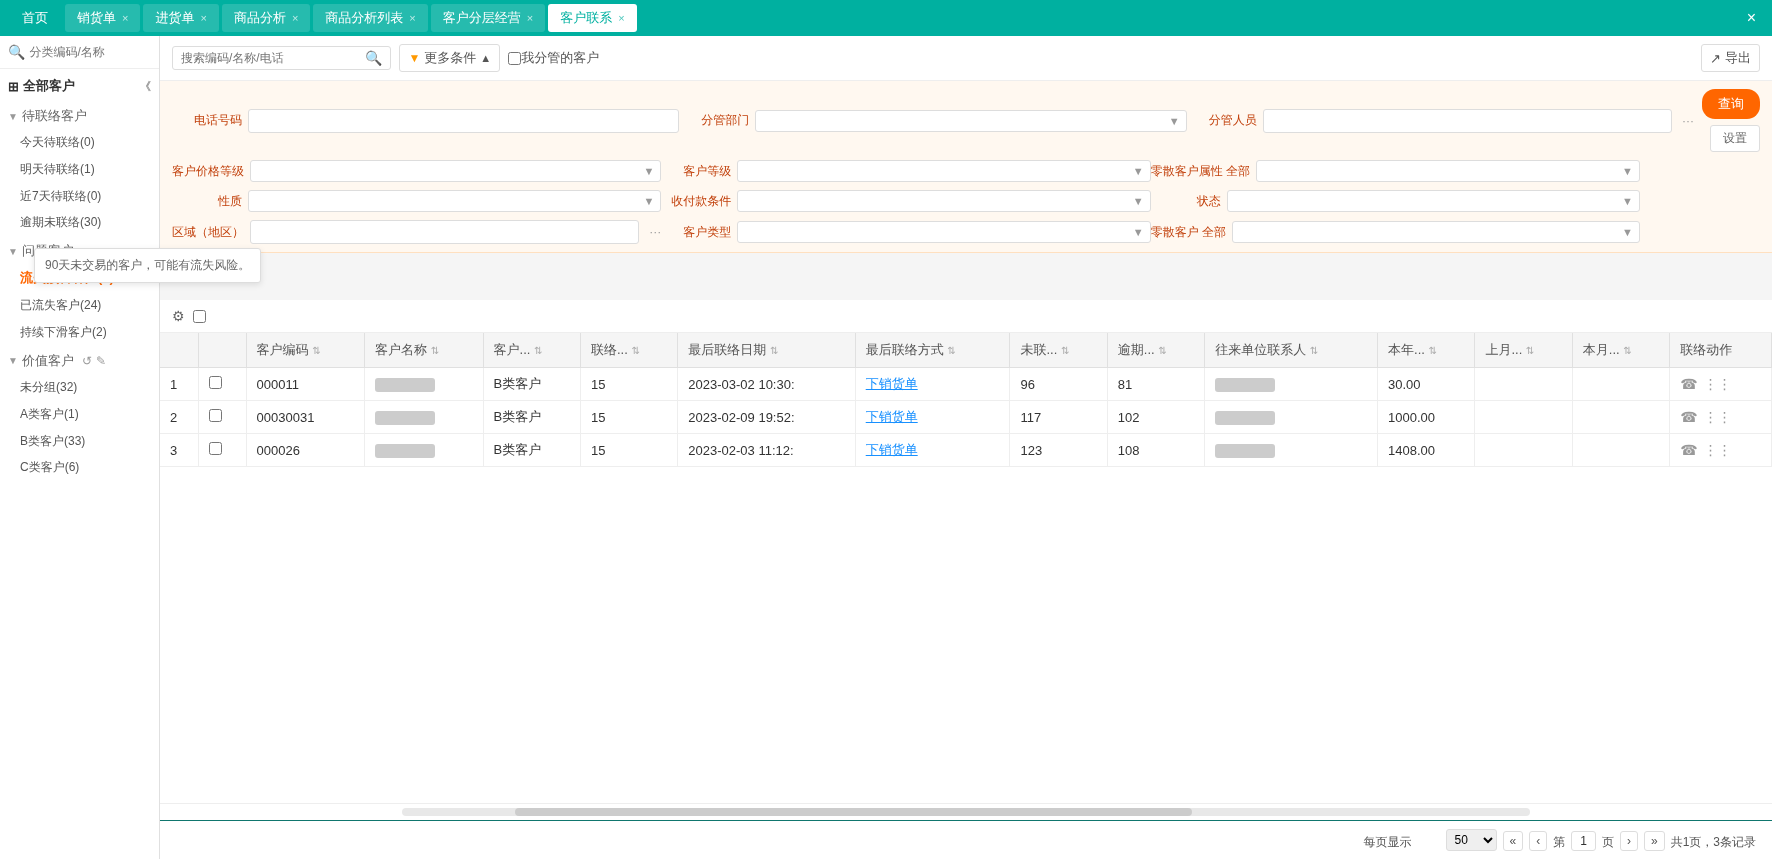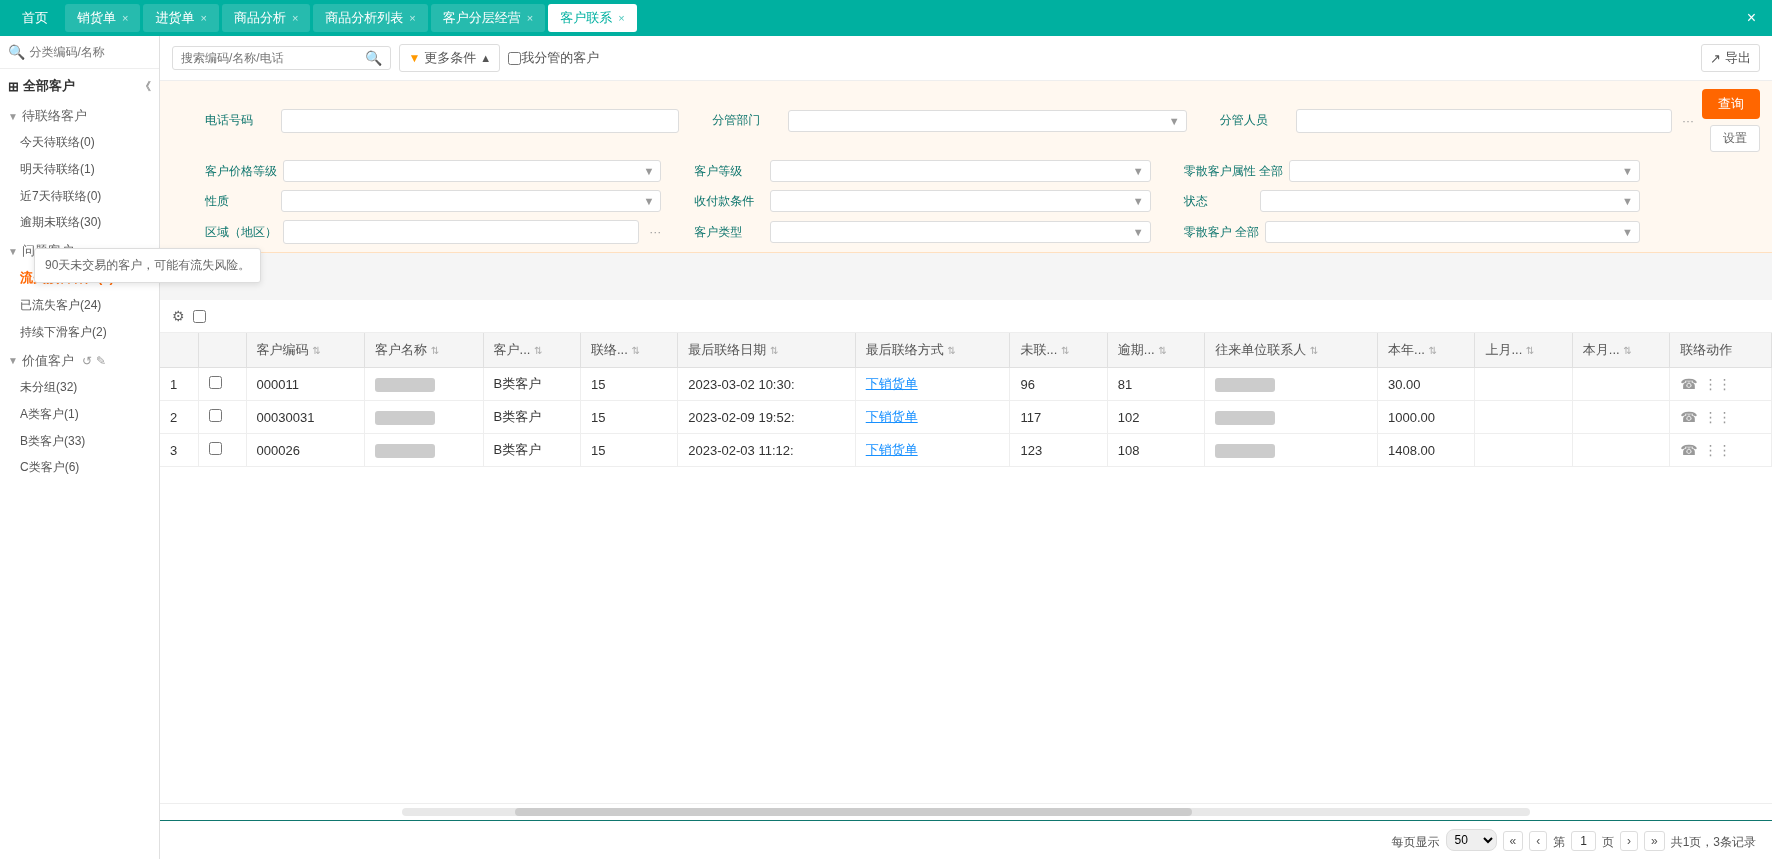--- a/index.html
+++ b/index.html
@@ -230,24 +230,24 @@
     }
     .filter-row:last-child { margin-bottom: 0; }
     .filter-field {
       display: flex;
       align-items: center;
       flex: 1;
       gap: 6px;
     }
     .filter-label {
       font-size: 12px;
-      color: #0f766e;
+      color: #c2410c;
       white-space: nowrap;
       min-width: 70px;
-      margin-left: 33px;
+      text-align: right;
     }
     .filter-input {
       flex: 1;
       border: 1px solid #ddd;
       border-radius: 3px;
       padding: 4px 6px;
       font-size: 12px;
       outline: none;
       background: white;
     }
@@ -263,21 +263,21 @@
       align-items: center;
       justify-content: space-between;
       cursor: pointer;
     }
     .filter-select .chevron { color: #999; font-size: 11px; }
     .filter-more { color: #999; font-size: 12px; cursor: pointer; margin-left: 4px; }
     .query-btn {
       background: #ff6600;
       color: white;
       border: none;
-      border-radius: 4px;
+      border-radius: 13px;
       padding: 6px 16px;
       font-size: 13px;
       cursor: pointer;
       white-space: nowrap;
     }
     .setting-btn {
       background: white;
       color: #666;
       border: 1px solid #ddd;
       border-radius: 3px;
@@ -354,23 +354,24 @@
       align-items: flex-end;
       justify-content: flex-end;
       padding: 8px 16px;
       border-top: 1px solid #0f766e;
       background: white;
       gap: 6px;
     }
     .pagination .pg-label { font-size: 12px; color: #555; }
     .pagination select {
       border: 1px solid #ddd;
-      border-radius: 8px;
+      border-radius: 3px;
       padding: 2px 4px;
       font-size: 12px;
+      margin-left: 28px;
     }
     .pg-btn {
       border: 1px solid #ddd;
       background: white;
       border-radius: 3px;
       padding: 2px 6px;
       cursor: pointer;
       color: #555;
       font-size: 12px;
     }

